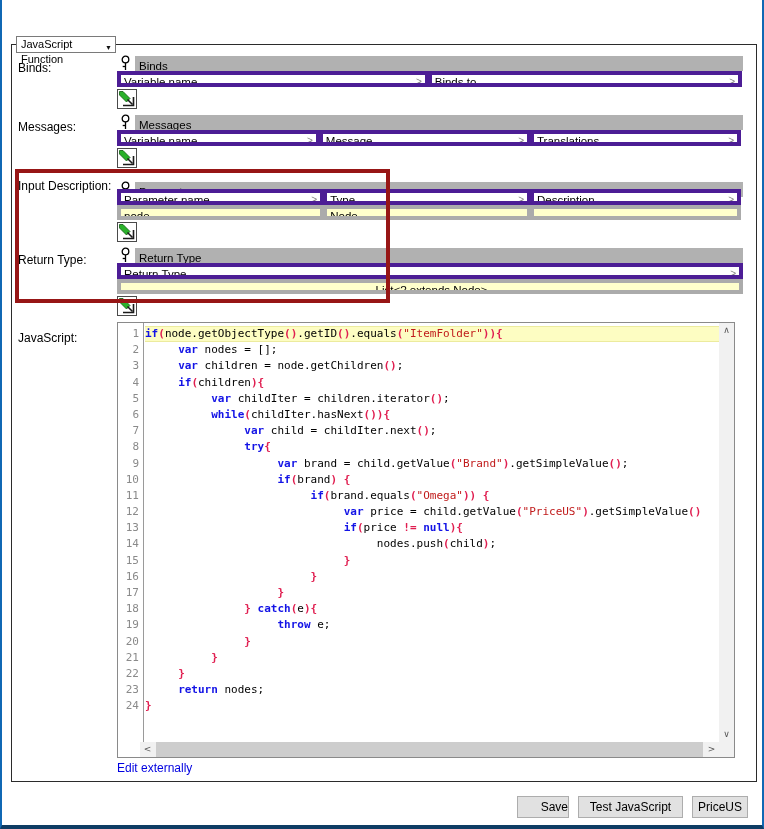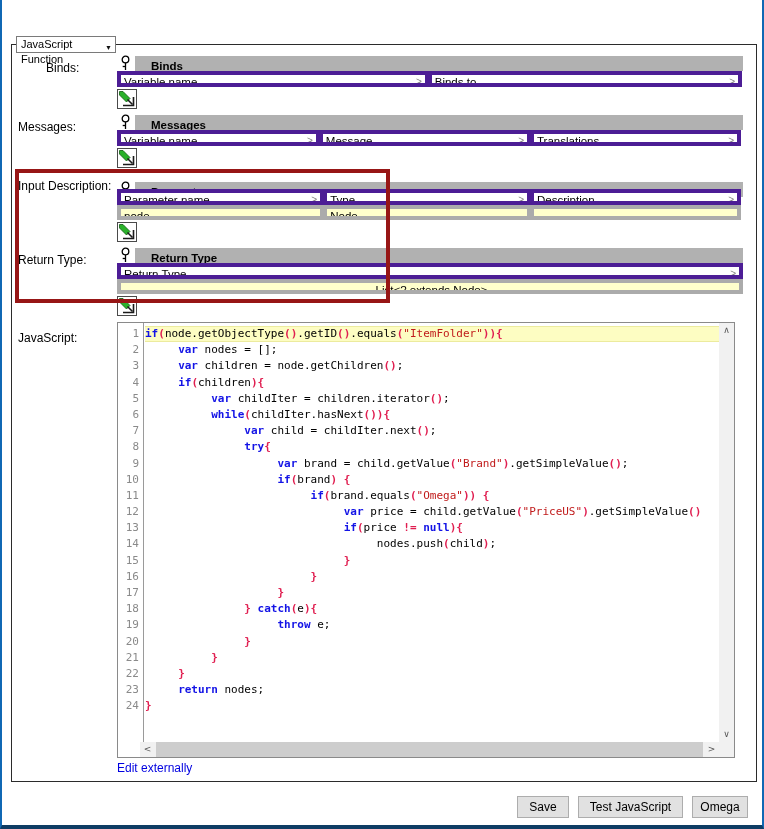--- a/index.html
+++ b/index.html
@@ -13,21 +13,21 @@
   .app-icon{position:absolute;left:11px;top:9px;width:13px;height:13px;border:2px solid #21b2ad;background:transparent;}
   .title-text{position:absolute;left:33px;top:8px;font-size:12.5px;font-weight:600;letter-spacing:.2px;}
   .close-btn{position:absolute;right:0;top:0;width:46px;height:32px;text-align:center;line-height:32px;font-size:14px;color:#fff;cursor:default;}
   .body{position:absolute;left:0;top:32px;right:0;bottom:0;background:#fff;}
   .groupbox{position:absolute;left:9px;top:12px;width:746px;height:738px;border:1px solid #2b2b2b;}
   .combo{position:absolute;left:14px;top:4px;width:100px;height:17px;background:#fff;border:1px solid #7a7a7a;font-size:11px;line-height:15px;padding-left:4px;z-index:5;}
   .combo .arrow{position:absolute;right:3px;top:3px;font-size:7px;color:#111;}
   .sec-label{position:absolute;left:16px;font-size:12px;color:#000;z-index:2;}
   .tbl-header{position:absolute;left:115px;width:626px;height:15px;z-index:2;}
   .tbl-header .bar{position:absolute;left:18px;right:0;top:0;bottom:0;background:#b1b1b1;}
-  .tbl-header .bar span{display:inline-block;padding-left:16px;font-size:11.5px;font-weight:700;line-height:15px;color:#000;}
+  .tbl-header .bar span{display:inline-block;padding-left:4px;font-size:11.5px;font-weight:400;line-height:15px;color:#000;}
   .key-ico{position:absolute;left:2px;top:-1px;}
   .colrow,.datarow{position:absolute;left:115px;width:626px;display:flex;z-index:2;}
   .colrow{height:16px;}
   .datarow{height:15px;}
   .cell{position:relative;border:4px solid #4c1d95;margin-left:-1px;background:#fff;font-size:11.5px;line-height:14px;padding-left:3px;overflow:hidden;white-space:nowrap;}
   .cell:first-child{margin-left:0;}
   .datarow .cell{background:#ffffcc;border-color:#ababab;}
   .cell .chev{position:absolute;right:3px;top:1px;color:#7d7d7d;font-size:10px;line-height:12px;}
   .pencil-btn{position:absolute;left:115px;width:20px;height:20px;padding:0;border:0;background:transparent;z-index:2;cursor:default;}
   .redbox{position:absolute;left:13px;top:137px;width:375px;height:134px;border:4px solid #971616;z-index:6;pointer-events:none;}
@@ -59,21 +59,21 @@
     <div class="close-btn"><span>✕</span></div>
   </div>
   <div class="body">
     <div class="groupbox"></div>
     <div class="combo">
       <span>JavaScript Function</span>
       <span class="arrow">▼</span>
     </div>
 
     <div id="sections-root">
-        <div class="sec-label" style="top: 29px; margin-left: 28px;">Binds:</div>
+        <div class="sec-label" style="top: 29px;">Binds:</div>
         <div class="tbl-header" style="top: 24px;">
           <span class="key-ico"><svg width="13" height="16" viewBox="0 0 12 16">
               <circle cx="6" cy="4.5" r="3.3" fill="none" stroke="#000" stroke-width="1.3"></circle>
               <line x1="6" y1="7.8" x2="6" y2="15" stroke="#000" stroke-width="1.3"></line>
               <line x1="6" y1="11.5" x2="3.2" y2="11.5" stroke="#000" stroke-width="1.3"></line>
             </svg></span>
           <div class="bar"><span>Binds</span></div>
         </div>
         <div class="colrow" style="top: 39px;">
           <div class="cell" style="width: 49.8%;"><span>Variable name</span><span class="chev">&gt;</span></div>
@@ -265,18 +265,18 @@
         <div class="sc-arrow" style="left:0;top:0;">&lt;</div>
         <div class="h-thumb"></div>
         <div class="sc-arrow" style="right:0;top:0;">&gt;</div>
       </div>
       <div class="corner"></div>
     </div>
 
     <div class="ext-link">Edit externally</div>
 
     <div id="buttons-root">
-        <button class="dlg-btn" style="left: 515px; width: 52px;">Save</button>
+        <button class="dlg-btn" style="left: 515px; width: 52px; text-align: right;">Save</button>
         <button class="dlg-btn" style="left: 576px; width: 105px;">Test JavaScript</button>
-        <button class="dlg-btn" style="left: 690px; width: 56px;">Omega</button>
+        <button class="dlg-btn" style="left: 690px; width: 56px;">PriceUS</button>
       </div>
   </div>
 </div>
 
 </body></html>

